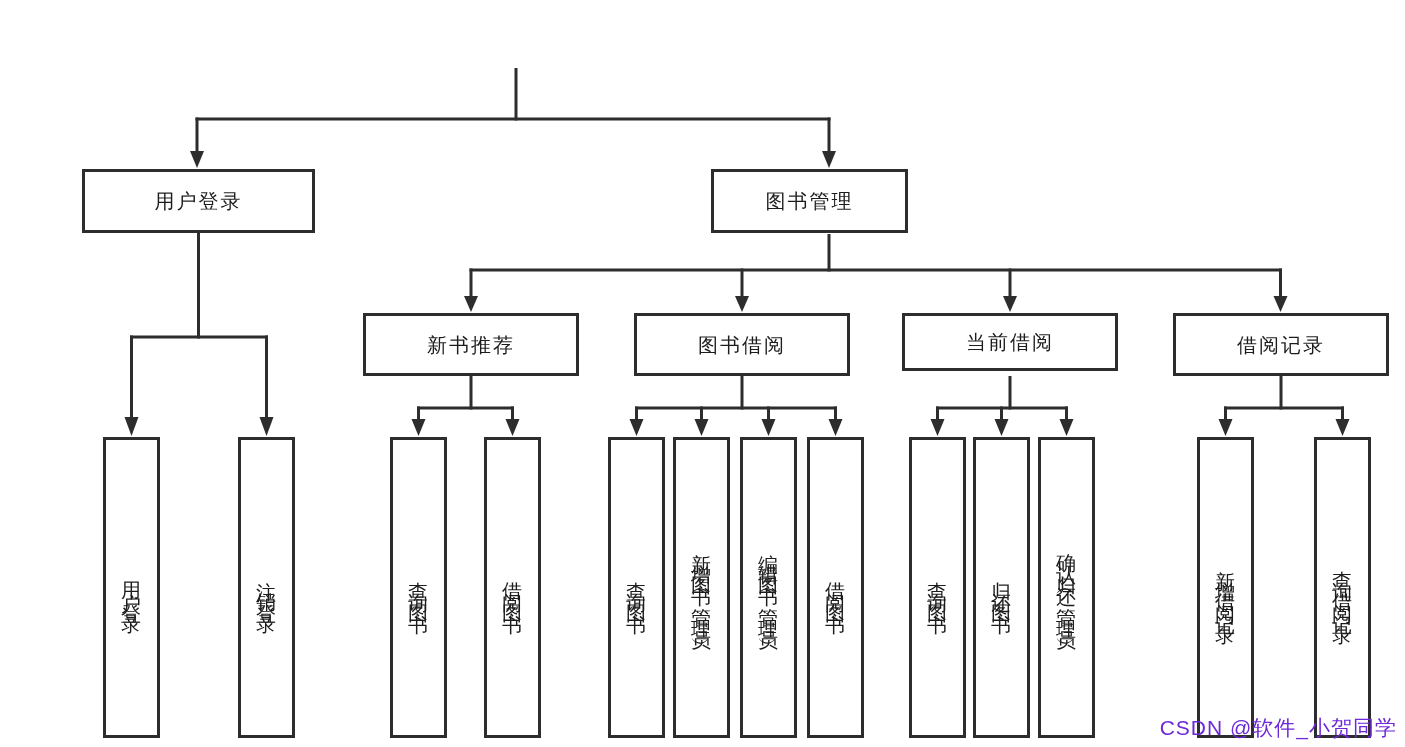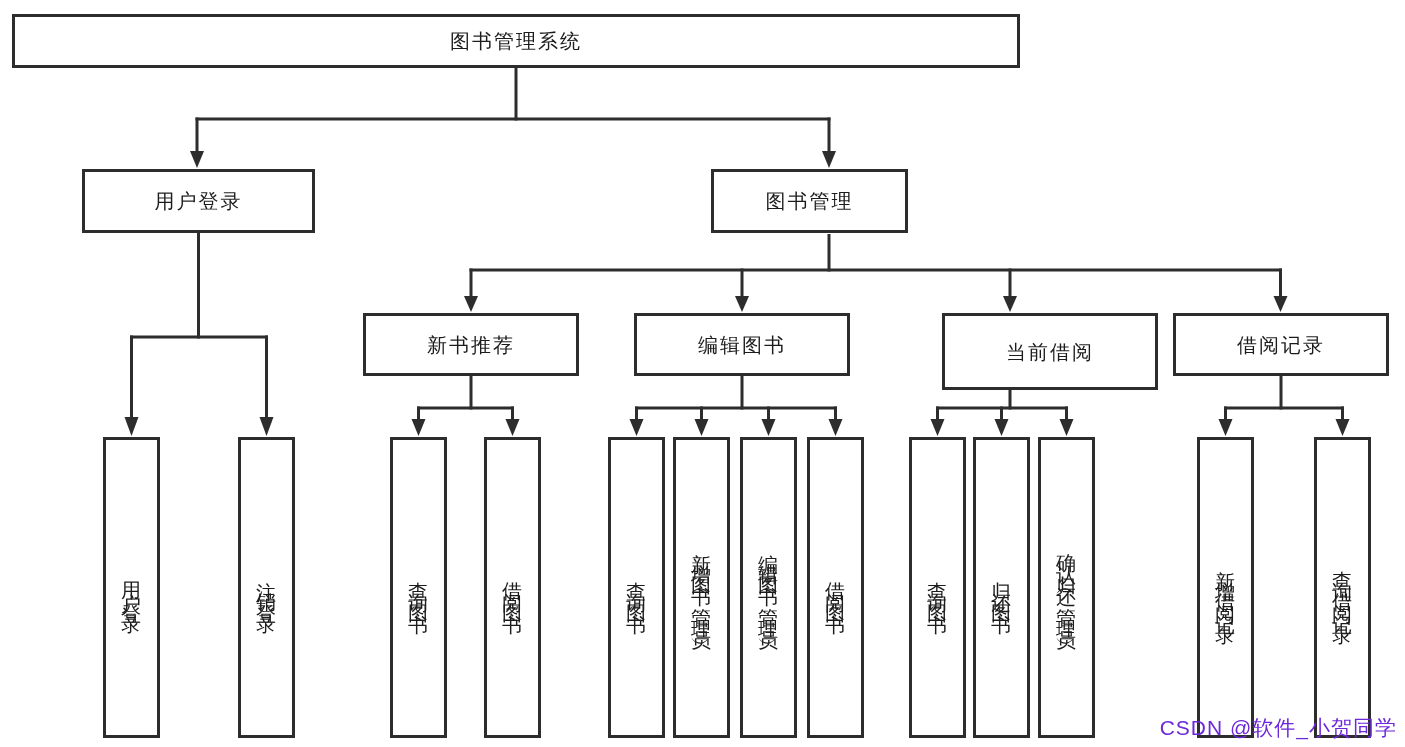--- a/index.html
+++ b/index.html
@@ -129,38 +129,35 @@
     <g>
       <line x1="1281" y1="376" x2="1281" y2="409.5"></line>
       <line x1="1224" y1="408" x2="1344" y2="408"></line>
       <line x1="1225.5" y1="406.5" x2="1225.5" y2="421"></line>
       <polygon points="1218.5,419 1232.5,419 1225.5,436"></polygon>
       <line x1="1342.5" y1="406.5" x2="1342.5" y2="421"></line>
       <polygon points="1335.5,419 1349.5,419 1342.5,436"></polygon>
     </g>
   </svg>
 
-  <div class="node" style="left:12px;top:14px;width:1008px;height:54px;">
-    <span class="label">图书管理系统</span>
-  </div>
 
   <div class="node" style="left:82px;top:169px;width:233px;height:64px;">
     <span class="label">用户登录</span>
   </div>
   <div class="node" style="left:711px;top:169px;width:197px;height:64px;">
     <span class="label">图书管理</span>
   </div>
 
   <div class="node" style="left:363px;top:313px;width:216px;height:63px;">
     <span class="label">新书推荐</span>
   </div>
   <div class="node" style="left:634px;top:313px;width:216px;height:63px;">
-    <span class="label">编辑图书</span>
-  </div>
-  <div class="node" style="left:902px;top:313px;width:216px;height:77px;margin-left:40px;">
+    <span class="label">图书借阅</span>
+  </div>
+  <div class="node" style="left:902px;top:313px;width:216px;height:58px;">
     <span class="label">当前借阅</span>
   </div>
   <div class="node" style="left:1173px;top:313px;width:216px;height:63px;">
     <span class="label">借阅记录</span>
   </div>
 
   <div class="leaf" style="left:103px;">
     <span class="vlabel">用户登录</span>
   </div>
   <div class="leaf" style="left:238px;">

